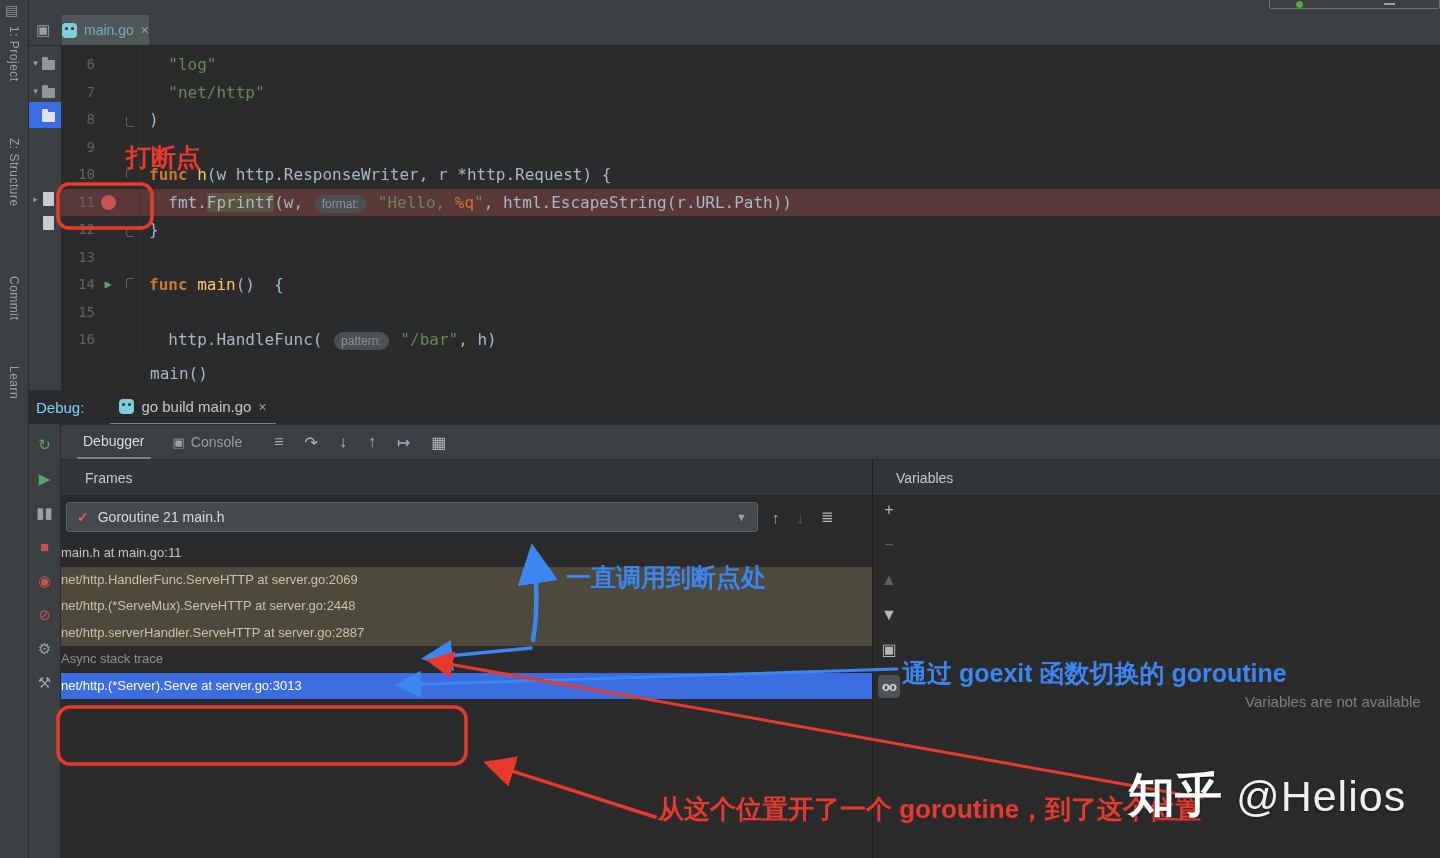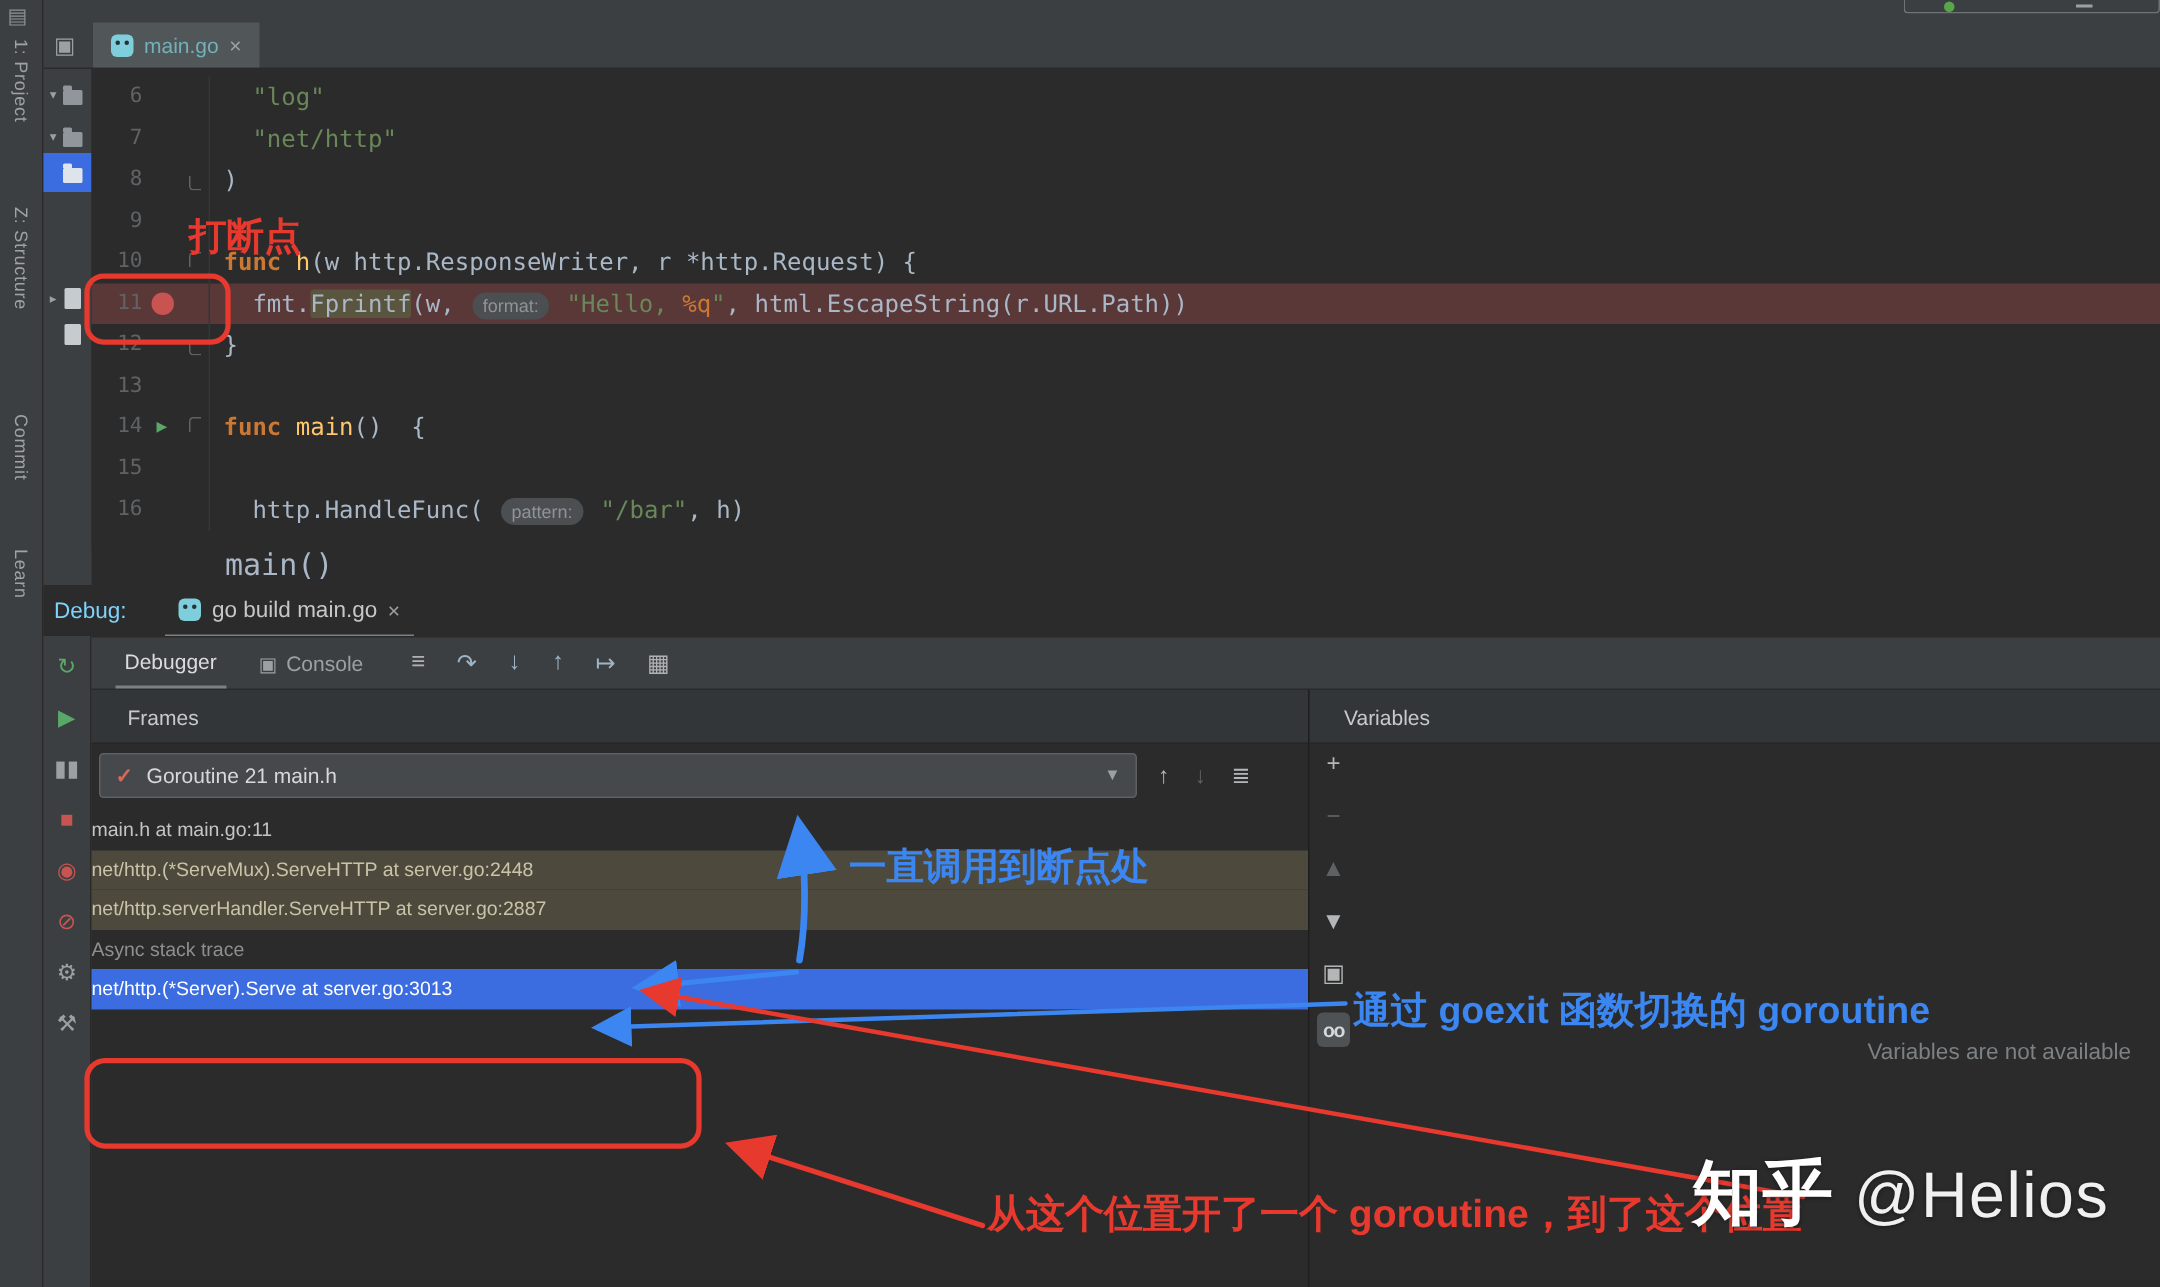--- a/index.html
+++ b/index.html
@@ -18,21 +18,21 @@
   .tree-row.selected{background:#3b6ce0;}
   .chev{font-size:9px;color:#9da0a3;width:9px;text-align:center;}
   .folder-ico{width:13px;height:10px;background:#90969c;border-radius:1px;position:relative;margin-top:3px;}
   .folder-ico::before{content:"";position:absolute;top:-3px;left:0;width:6px;height:3px;background:#90969c;border-radius:1px 1px 0 0;}
   .tree-row.selected .folder-ico,.tree-row.selected .folder-ico::before{background:#dde4ec;}
   .file-ico{width:11px;height:14px;background:#c6cbd0;border-radius:1px;margin-left:1px;}
 
   
   .tab-bar{position:absolute;left:29px;top:0;right:0;height:46px;background:#3c3f41;border-bottom:1px solid #2a2a2a;box-sizing:border-box;}
   .tw-toggle{position:absolute;left:7px;top:21px;font-size:15px;color:#9da0a3;}
-  .editor-tab{position:absolute;left:33px;bottom:0;height:30px;display:flex;align-items:center;gap:7px;padding:0 12px;background:#515658;}
+  .editor-tab{position:absolute;left:33px;bottom:0;height:30px;display:flex;align-items:center;gap:7px;padding:0 0;background:#515658;}
   .tab-title{color:#72b0ba;font-size:14px;}
   .tab-close{color:#9da0a3;font-size:14px;}
   .gopher{width:15px;height:15px;background:#7ecfdb;border-radius:4px;position:relative;flex:none;}
   .gopher::before{content:"";position:absolute;left:3px;top:4px;width:3px;height:3px;border-radius:50%;background:#273238;box-shadow:6px 0 0 #273238;}
 
   
   .editor{position:absolute;left:61px;top:46px;right:0;height:318px;background:#2b2b2b;}
   .editor-lines{position:absolute;left:0;top:0;right:0;padding-top:5px;}
   .code-line{display:flex;height:27.5px;line-height:27.5px;font-family:"DejaVu Sans Mono",monospace;font-size:16px;white-space:pre;}
   .bp-line{background:#5a3838;}
@@ -44,21 +44,21 @@
   .fold-start::after{content:"";position:absolute;left:5px;top:7px;width:7px;height:9px;border-left:1px solid #606366;border-top:1px solid #606366;border-top-left-radius:3px;}
   .fold-end::after{content:"";position:absolute;left:5px;top:11px;width:7px;height:9px;border-left:1px solid #606366;border-bottom:1px solid #606366;border-bottom-left-radius:3px;}
   .code-text{padding-left:9px;border-left:1px solid #34373a;}
   .tk-kw{color:#cc7832;font-weight:bold;}
   .tk-fn{color:#ffc66b;}
   .tk-pln{color:#a9b7c6;}
   .tk-str{color:#6a8759;}
   .tk-fmtspec{color:#cc7832;}
   .tk-hl{color:#a9b7c6;background:#5a553f;border-radius:2px;}
   .tk-hint{background:#4b4f52;color:#8f9398;border-radius:9px;padding:2px 7px;font-size:12px;font-family:"Liberation Sans",sans-serif;margin:0 2px;}
-  .context-line{position:absolute;left:150px;top:364px;font-family:"DejaVu Sans Mono",monospace;font-size:20px;color:#a9b7c6;}
+  .context-line{position:absolute;left:150px;top:364px;font-family:"DejaVu Sans Mono",monospace;font-size:16px;color:#a9b7c6;}
 
   
   .debug-row{position:absolute;left:29px;top:390px;right:0;height:34px;display:flex;align-items:center;}
   .debug-label{margin-left:7px;font-size:15px;color:#7dd3fc;}
   .session-tab{margin-left:26px;display:flex;align-items:center;gap:7px;border-bottom:1px solid #7c8084;height:100%;box-sizing:border-box;padding:0 9px;color:#c7c7c7;font-size:15px;}
 
   
   .dbg-toolbar{position:absolute;left:61px;top:424px;right:0;height:36px;background:#3c3f41;border-top:1px solid #2a2a2a;border-bottom:1px solid #2a2a2a;display:flex;align-items:center;box-sizing:border-box;}
   .dbg-tab{margin-left:16px;font-size:14px;color:#9da0a3;height:100%;display:flex;align-items:center;gap:6px;padding:0 6px;box-sizing:border-box;}
   .dbg-tab.selected{color:#dcdcdc;border-bottom:2px solid #7a8084;}
@@ -231,20 +231,21 @@
     <span class="combo-arrow">▼</span>
   </div>
   <div class="frames-nav">
       <span class="icon nav-icon" style="color: rgb(180, 182, 184);">↑</span>
       <span class="icon nav-icon disabled">↓</span>
       <span class="icon nav-icon" style="color: rgb(180, 182, 184);">≣</span>
     </div>
 
   <div class="frames-list">
       <div class="frame-row frame-normal">main.h at main.go:11</div>
+      <div class="frame-row frame-library">net/http.HandlerFunc.ServeHTTP at server.go:2069</div>
       <div class="frame-row frame-library">net/http.(*ServeMux).ServeHTTP at server.go:2448</div>
       <div class="frame-row frame-library">net/http.serverHandler.ServeHTTP at server.go:2887</div>
       <div class="frame-row frame-section">Async stack trace</div>
       <div class="frame-row frame-selected">net/http.(*Server).Serve at server.go:3013</div>
     </div>
 
   <div class="vars-strip">
       <span class="icon side-icon">+</span>
       <span class="icon side-icon disabled">−</span>
       <span class="icon side-icon disabled">▲</span>

